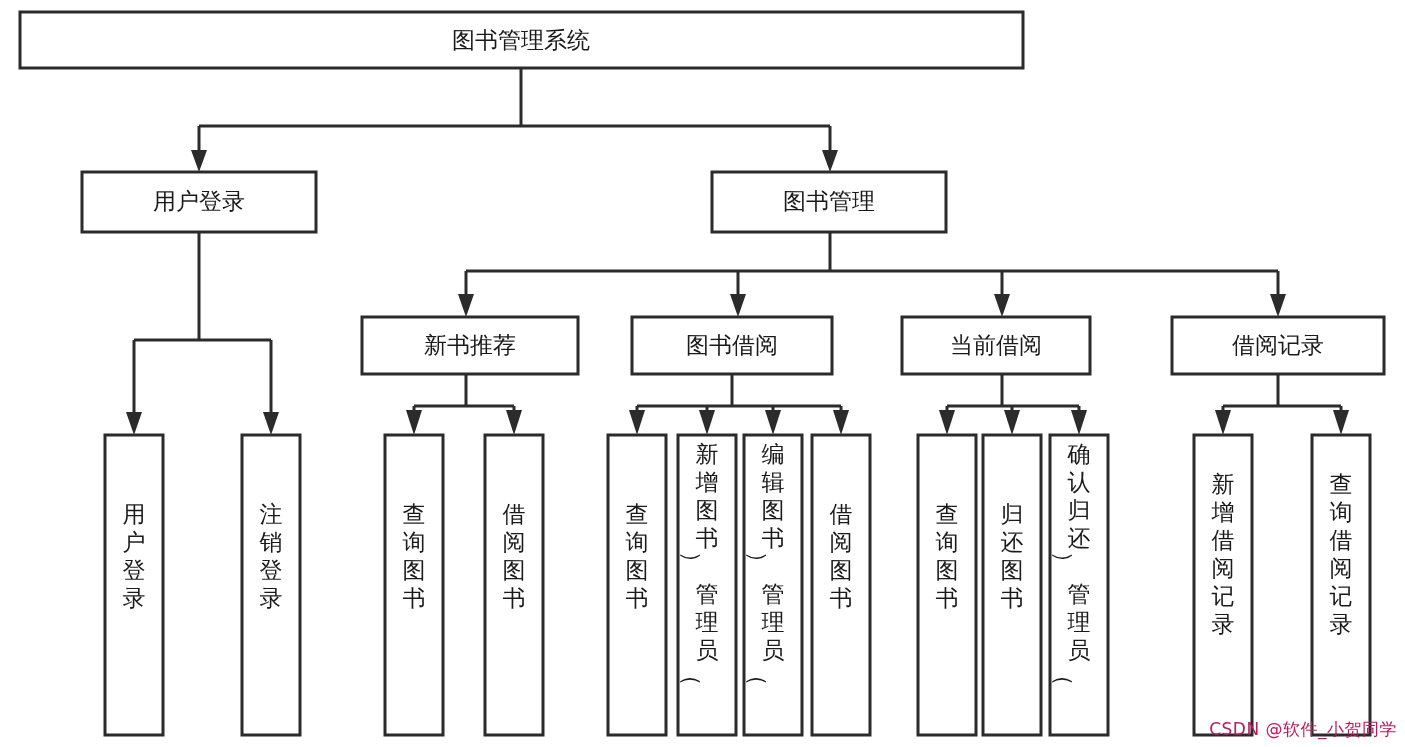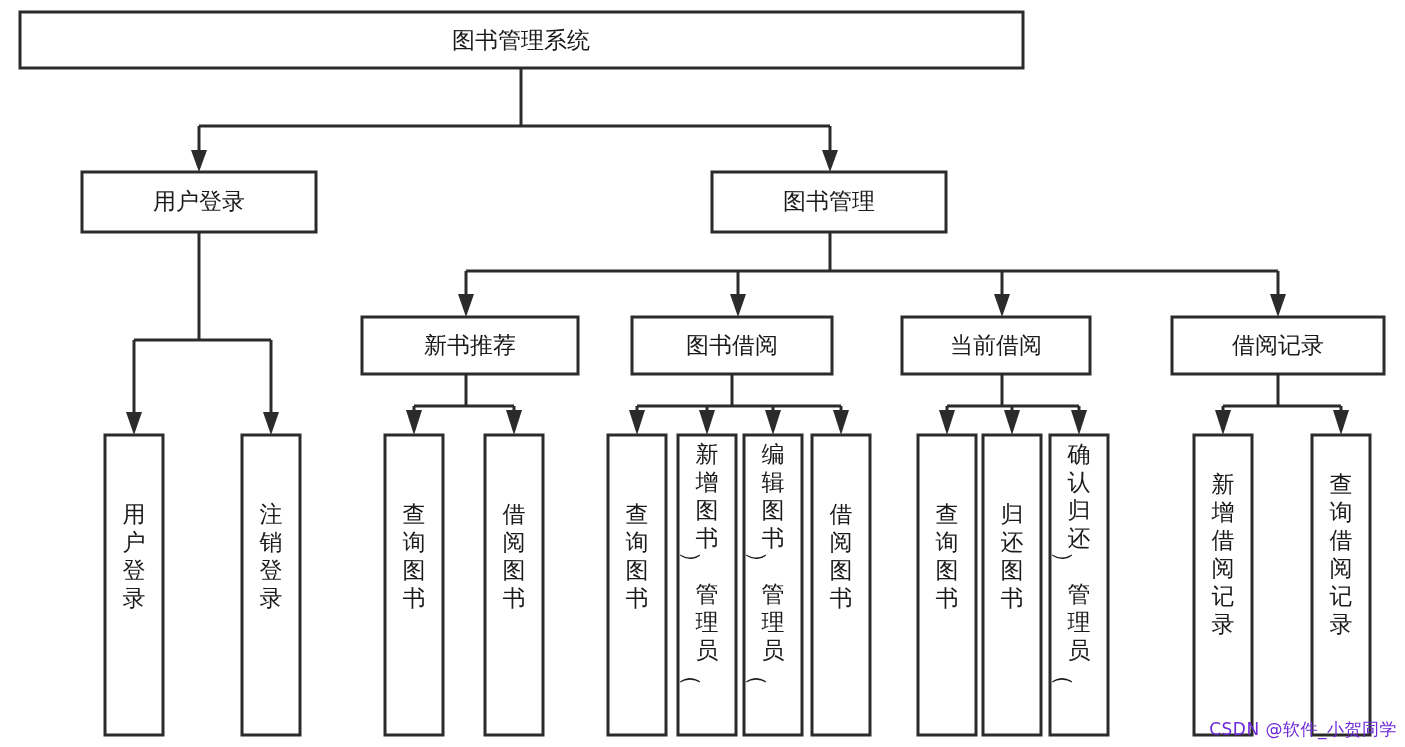--- a/index.html
+++ b/index.html
@@ -56,21 +56,21 @@
     font-size: 23px;
     fill: #1a1a1a;
     text-anchor: middle;
   }
   .watermark {
     position: absolute;
     right: 8px;
     bottom: 6px;
     font-family: "DejaVu Sans", "Liberation Sans", sans-serif;
     font-size: 17px;
-    color: #6d28d9;
+    color: #be185d;
     letter-spacing: 0.5px;
     white-space: nowrap;
     user-select: none;
   }
 </style>
 </head>
 <body>
 
 <div id="diagram-root">
   <svg id="flowchart" viewBox="0 0 1405 747" xmlns="http://www.w3.org/2000/svg">

